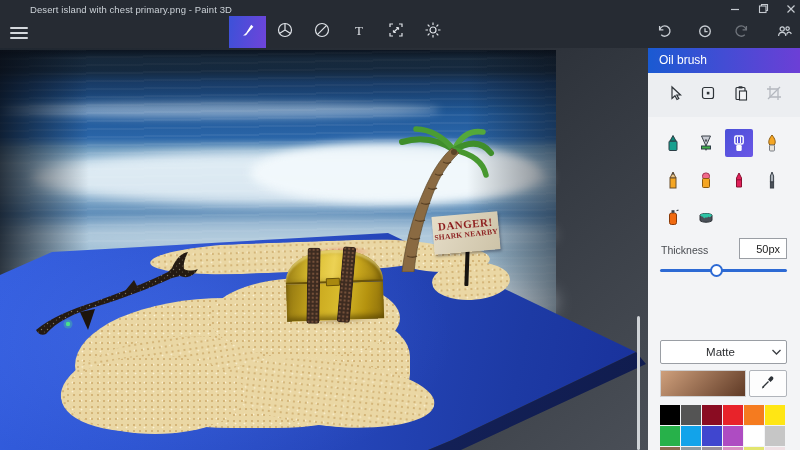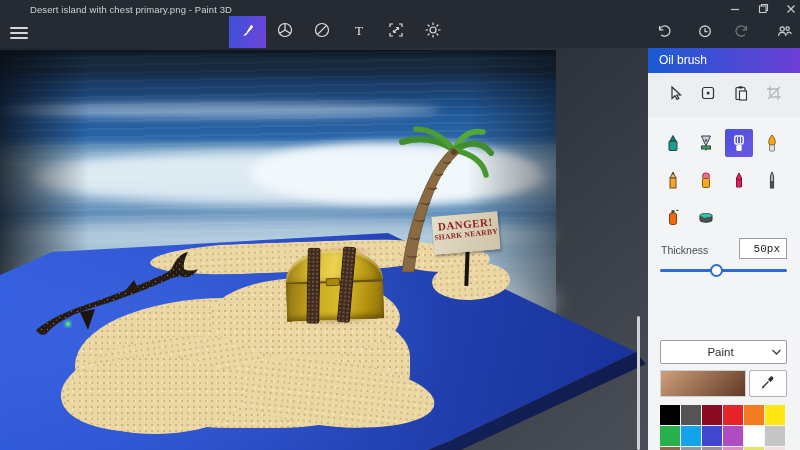--- a/index.html
+++ b/index.html
@@ -115,21 +115,21 @@
 
   .brush-grid { position:absolute; left:11px; top:81px; width:130px;
     display:grid; grid-template-columns:repeat(4,28px); grid-auto-rows:28px; column-gap:5px; row-gap:9px; }
   .brush-tile { width:28px; height:28px; border:none; background:transparent; border-radius:2px;
     display:flex; align-items:center; justify-content:center; padding:0; cursor:pointer; }
   .brush-tile.selected { background:linear-gradient(135deg,#4a50d8,#6b57e6); }
 
   .thickness-label { position:absolute; left:13px; top:196px; font-size:10.5px; color:#4a4d52; }
   .thickness-input { position:absolute; left:91px; top:190px; width:48px; height:21px;
     border:1px solid #9a9ea4; background:#fff; font-size:11px; color:#1c1c1c;
-    text-align:right; padding-right:6px; font-family:Liberation Mono, monospace; }
+    text-align:right; padding-right:6px; font-family:Liberation Sans, sans-serif; }
   .slider { position:absolute; left:12px; top:214px; width:127px; height:16px; }
   .slider-track { position:absolute; left:0; top:7px; width:127px; height:2.5px; background:#2d6ad4; border-radius:2px; }
   .slider-thumb { position:absolute; top:1.5px; width:13px; height:13px; border-radius:50%;
     background:#fff; border:2.5px solid #2d6ad4; margin-left:-7px; }
 
   .matte-select { position:absolute; left:12px; top:292px; width:127px; height:24px; background:#fff;
     border:1px solid #9a9ea4; border-radius:2px; display:flex; align-items:center; cursor:pointer; }
   .matte-label { flex:1; text-align:center; font-size:11.5px; color:#2b2d30; padding-left:14px; }
   .matte-chevron { width:20px; display:flex; justify-content:center; }
 
@@ -451,21 +451,21 @@
 
     <div class="thickness-label">Thickness</div>
     <input class="thickness-input" value="50px" style="">
 
     <div class="slider">
       <div class="slider-track"></div>
       <div class="slider-thumb" id="slider-thumb" style="left: 45%;"></div>
     </div>
 
     <div class="matte-select">
-      <div class="matte-label">Paint</div>
+      <div class="matte-label">Matte</div>
       <div class="matte-chevron">
         <svg width="11" height="8" viewBox="0 0 11 8" fill="none" stroke="#3a3d42" stroke-width="1.3">
             <path d="M1.5,2 L5.5,6 L9.5,2"></path>
           </svg>
       </div>
     </div>
 
     <div class="color-preview" id="color-preview" style="background: linear-gradient(135deg, rgb(207, 160, 124), rgb(95, 58, 38));"></div>
     <div class="eyedropper-btn">
       <span>

